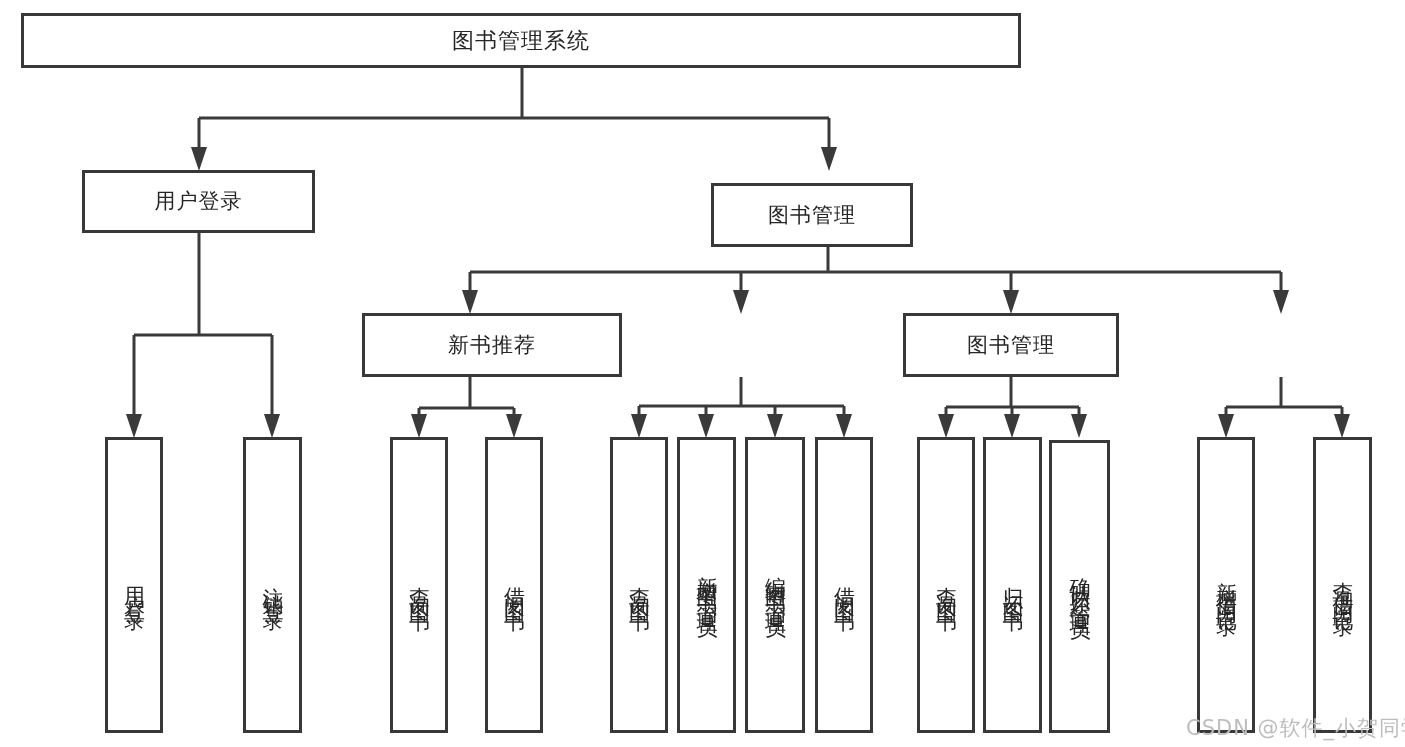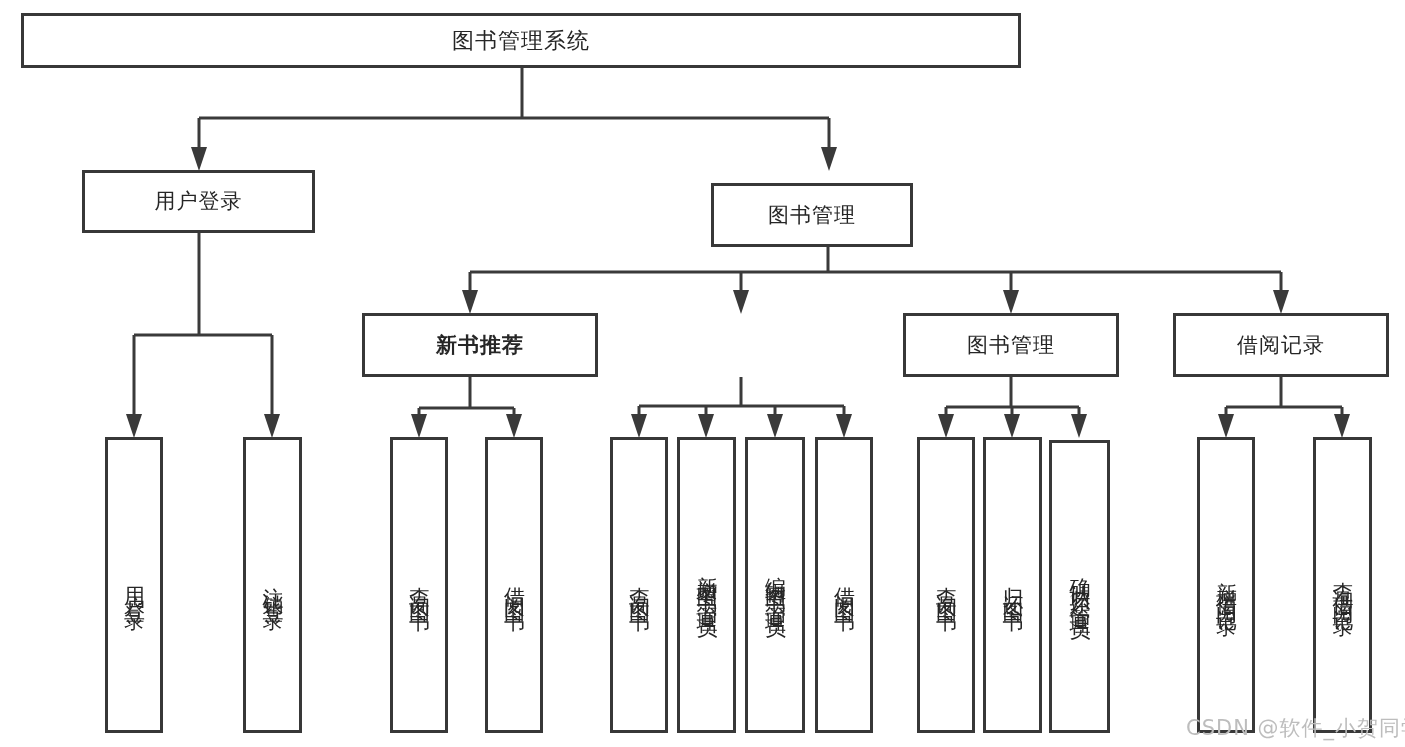--- a/index.html
+++ b/index.html
@@ -75,23 +75,22 @@
       <polygon points="1071,414 1087,414 1079,438" fill="#3a3a3a"></polygon>
       <polygon points="1218,414 1234,414 1226,438" fill="#3a3a3a"></polygon>
       <polygon points="1334,414 1350,414 1342,438" fill="#3a3a3a"></polygon>
     </svg>
 
   <div class="node root" style="left:21px;top:13px;width:1000px;height:55px;">图书管理系统</div>
 
   <div class="node" style="left:82px;top:170px;width:233px;height:63px;">用户登录</div>
   <div class="node" style="left:711px;top:183px;width:202px;height:64px;">图书管理</div>
 
-  <div class="node" style="left:362px;top:313px;width:236px;height:64px;font-weight:bold;">新书推荐</div>
+  <div class="node" style="left:362px;top:313px;width:260px;height:64px;">新书推荐</div>
   <div class="node" style="left:903px;top:313px;width:216px;height:64px;">图书管理</div>
-  <div class="node" style="left:1173px;top:313px;width:216px;height:64px;">借阅记录</div>
 
   <div class="node vnode" style="left:105px;top:437px;width:58px;height:296px;">用户登录</div>
   <div class="node vnode" style="left:243px;top:437px;width:59px;height:296px;">注销登录</div>
 
   <div class="node vnode" style="left:390px;top:437px;width:58px;height:296px;">查询图书</div>
   <div class="node vnode" style="left:485px;top:437px;width:58px;height:296px;">借阅图书</div>
 
   <div class="node vnode" style="left:610px;top:437px;width:58px;height:296px;">查询图书</div>
   <div class="node vnode" style="left:677px;top:437px;width:59px;height:296px;letter-spacing:6px;">新增图书（管理员）</div>
   <div class="node vnode" style="left:745px;top:437px;width:60px;height:296px;letter-spacing:6px;">编辑图书（管理员）</div>

